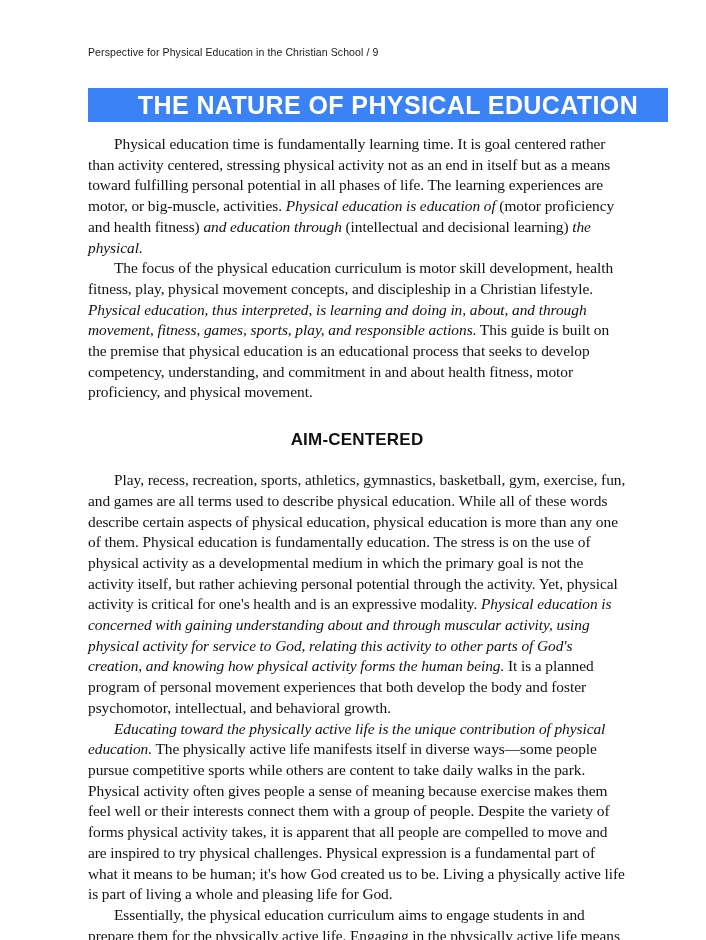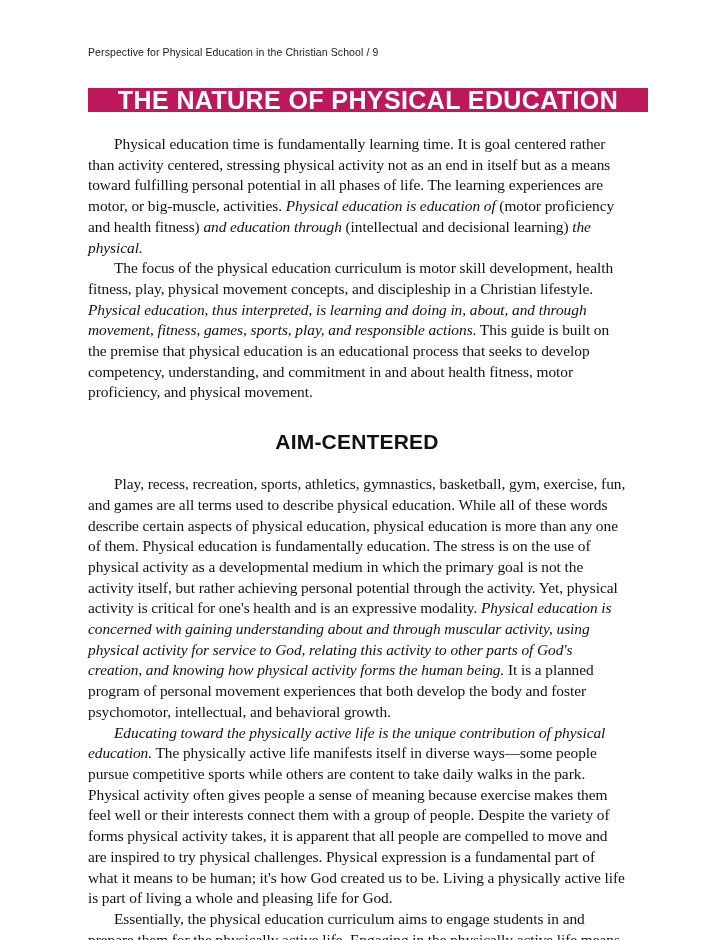--- a/index.html
+++ b/index.html
@@ -34,25 +34,26 @@
     color: #1a1a1a;
     white-space: nowrap;
   }
 
   
   .title-banner {
     position: absolute;
     top: 88px;
     left: 88px;
     width: 560px;
-    height: 24px;
-    background: #be185d;
+    height: 34px;
+    background: #3b82f6;
     display: flex;
     align-items: center;
     justify-content: center;
+    padding-left: 20px;
   }
   .title-banner .banner-text {
     color: #ffffff;
     font-family: "Liberation Sans", "DejaVu Sans", sans-serif;
     font-weight: bold;
     font-size: 25px;
     letter-spacing: 0.4px;
     line-height: 1;
     white-space: nowrap;
   }
@@ -77,21 +78,21 @@
   }
 
   .it { font-style: italic; }
 
   
   .section-heading {
     margin: 0;
     text-align: center;
     font-family: "Liberation Sans", "DejaVu Sans", sans-serif;
     font-weight: bold;
-    font-size: 21px;
+    font-size: 17px;
     letter-spacing: 0.2px;
     color: #111111;
     padding-top: 27px;
     padding-bottom: 20px;
   }
 </style>
 </head>
 <body>
 
 <div class="page">

